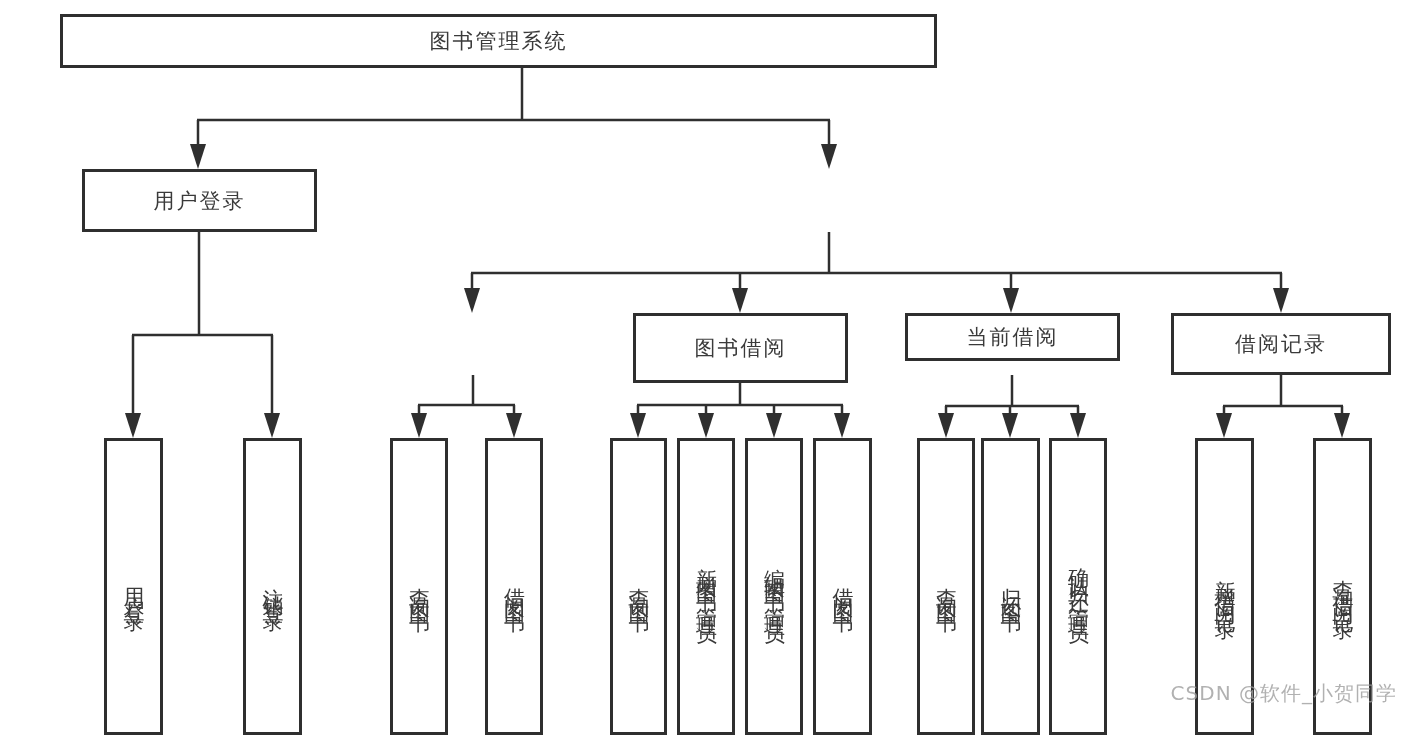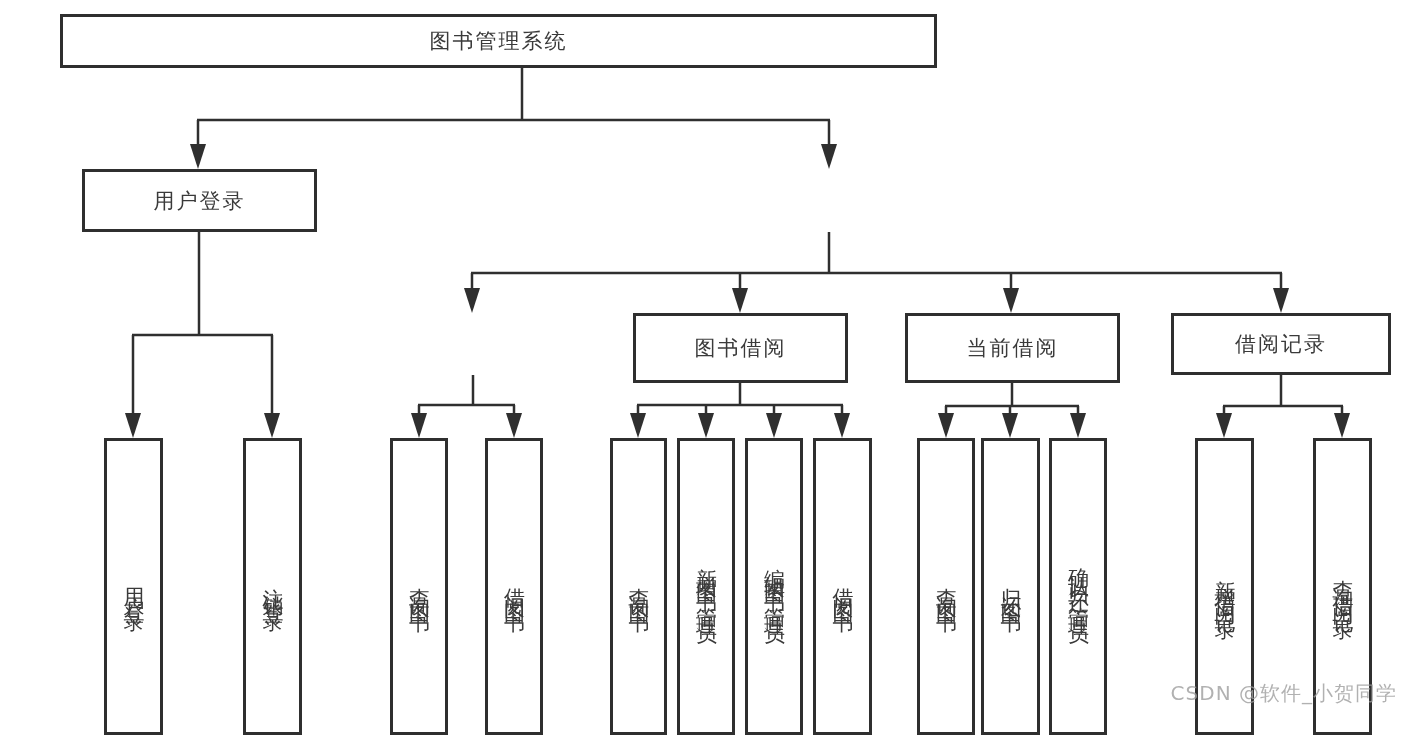--- a/index.html
+++ b/index.html
@@ -105,21 +105,21 @@
         <polygon points="1334,413 1350,413 1342,438" stroke="none"></polygon>
       </g>
     </g>
   </svg>
 
   <div class="node h" style="left:20px;top:14px;width:877px;height:54px;margin-left:40px;">图书管理系统</div>
 
   <div class="node h" style="left:82px;top:169px;width:235px;height:63px;">用户登录</div>
 
   <div class="node h" style="left:633px;top:313px;width:215px;height:70px;">图书借阅</div>
-  <div class="node h" style="left:905px;top:313px;width:215px;height:70px;">当前借阅</div>
+  <div class="node h" style="left:905px;top:313px;width:215px;height:48px;">当前借阅</div>
   <div class="node h" style="left:1171px;top:313px;width:220px;height:62px;">借阅记录</div>
 
   <div class="node v" style="left:104px;top:438px;width:59px;height:297px;">用户登录</div>
   <div class="node v" style="left:243px;top:438px;width:59px;height:297px;">注销登录</div>
 
   <div class="node v" style="left:390px;top:438px;width:58px;height:297px;">查询图书</div>
   <div class="node v" style="left:485px;top:438px;width:58px;height:297px;">借阅图书</div>
 
   <div class="node v" style="left:610px;top:438px;width:57px;height:297px;">查询图书</div>
   <div class="node v" style="left:677px;top:438px;width:58px;height:297px;">新增图书（管理员）</div>

